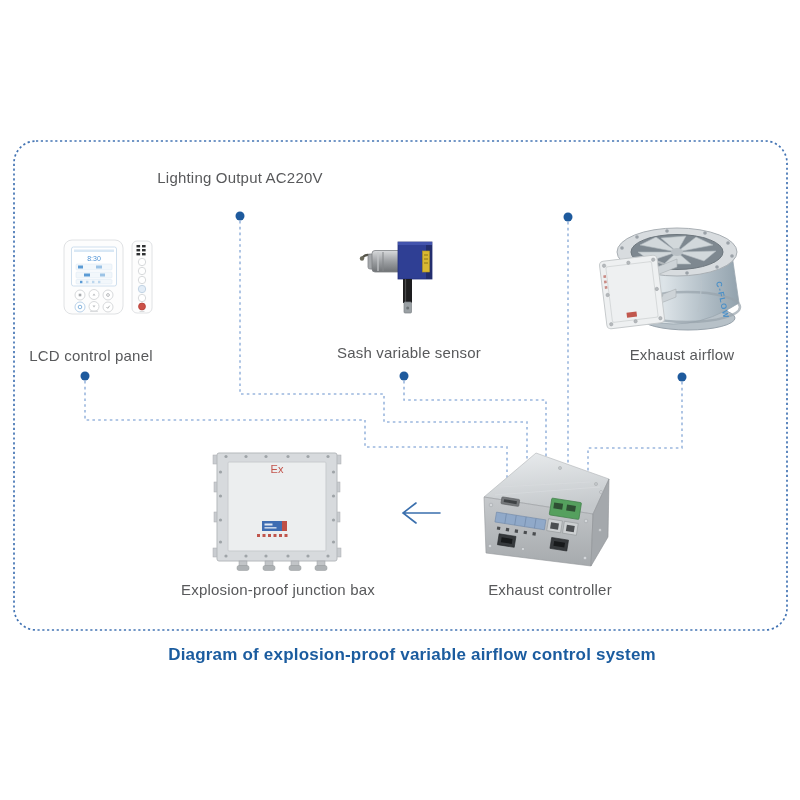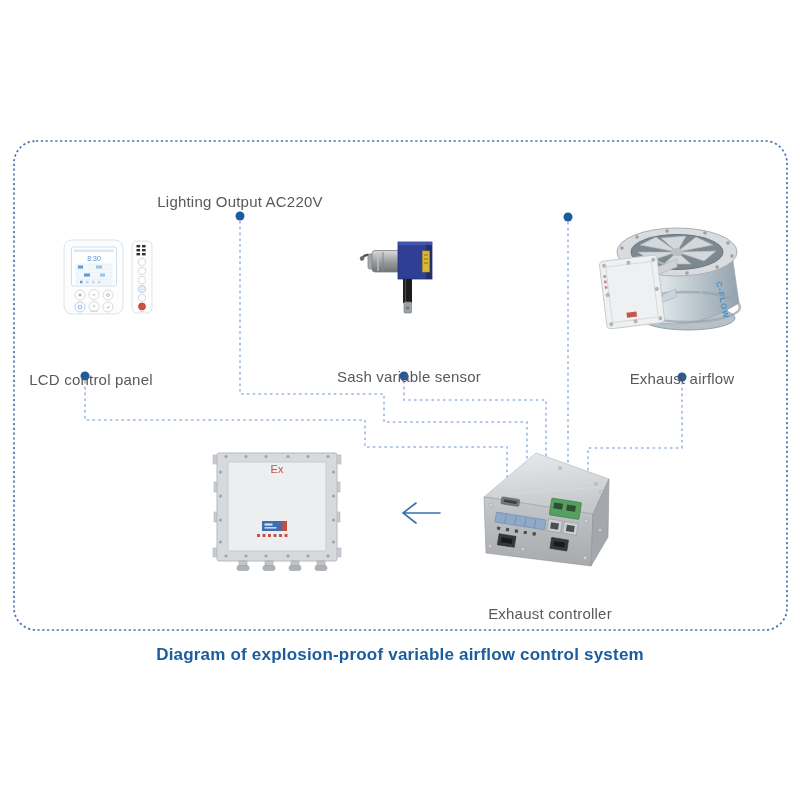--- a/index.html
+++ b/index.html
@@ -1,22 +1,22 @@
 <!DOCTYPE html>
 <html><head>
 <meta charset="utf-8">
 <style>
   html,body{margin:0;padding:0;background:#ffffff;}
   .canvas{position:relative;width:800px;height:800px;background:#ffffff;
           font-family:"Liberation Sans",sans-serif;overflow:hidden;}
   .overlay{position:absolute;left:0;top:0;}
   .lbl{position:absolute;transform:translateX(-50%);white-space:nowrap;
-       font-size:15px;color:#58595b;letter-spacing:.2px;margin-top:24px;}
+       font-size:15px;color:#58595b;letter-spacing:.2px;}
   .title{position:absolute;transform:translateX(-50%);white-space:nowrap;
-         font-size:17px;font-weight:bold;color:#1b5c9f;letter-spacing:.2px;}
+         font-size:17px;font-weight:bold;color:#1b5c9f;letter-spacing:.2px;margin-left:12px;}
   svg text{font-family:"Liberation Sans",sans-serif;}
 </style>
 </head>
 <body>
 
 <div class="canvas">
 
   <svg class="overlay" width="800" height="800" viewBox="0 0 800 800">
     <defs>
       <linearGradient id="cylGrad" x1="0" y1="0" x2="1" y2="0">
@@ -296,15 +296,16 @@
         <circle cx="601" cy="492" r="1.5"></circle>
           <circle cx="600" cy="530" r="1.5"></circle>
       </g>
     </g>
   </svg>
 
   <div class="lbl" style="left:240px;top:169px">Lighting Output AC220V</div>
   <div class="lbl" style="left:91px;top:347px">LCD control panel</div>
   <div class="lbl" style="left:409px;top:344px">Sash variable sensor</div>
   <div class="lbl" style="left:682px;top:346px">Exhaust airflow</div>
+  <div class="lbl" style="left:278px;top:581px">Explosion-proof junction bax</div>
   <div class="lbl" style="left:550px;top:581px">Exhaust controller</div>
   <div class="title" style="left:400px;top:645px">Diagram of explosion-proof variable airflow control system</div>
 </div>
 
 </body></html>

